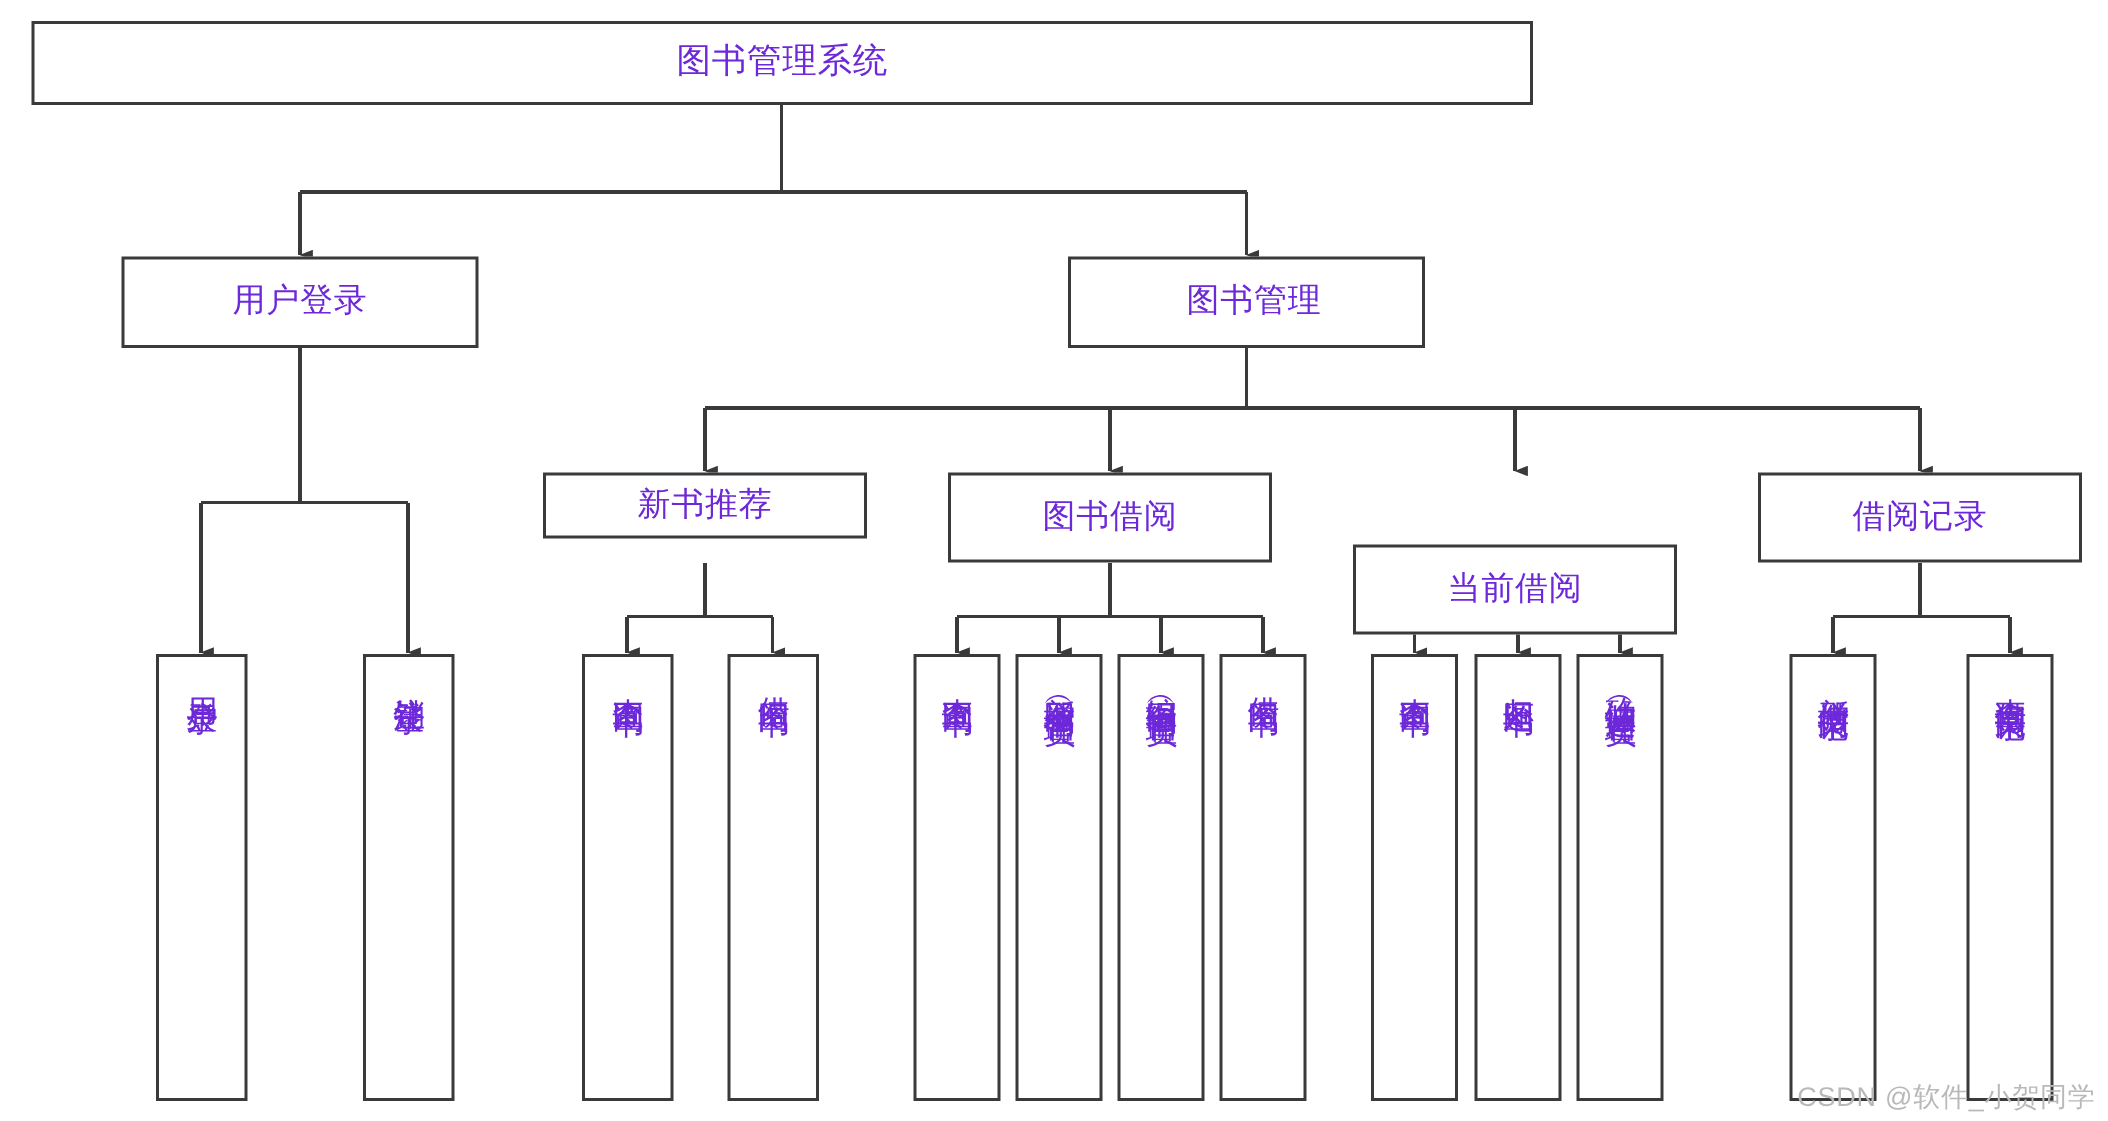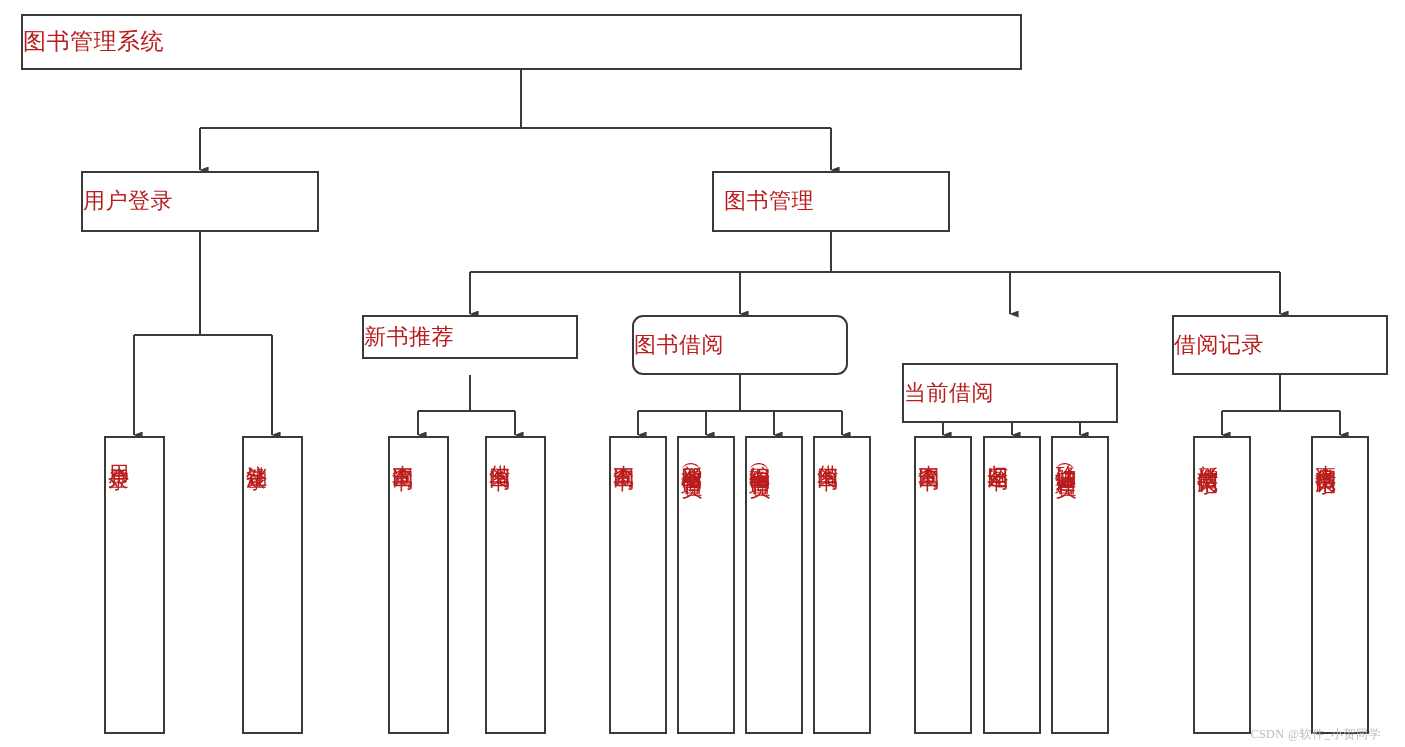--- a/index.html
+++ b/index.html
@@ -22,21 +22,22 @@
     height: 747px;
     pointer-events: none;
   }
   .node {
     position: absolute;
     box-sizing: border-box;
     border: 2px solid #3a3a3a;
     background: #ffffff;
     display: flex;
     align-items: center;
-    color: #b91c1c;
+    justify-content: center;
+    color: #6d28d9;
     z-index: 2;
   }
   .node .lbl {
     display: block;
     text-align: center;
     line-height: 1.30;
     letter-spacing: 0.5px;
     white-space: pre-wrap;
   }
   .node.horiz .lbl {
@@ -49,28 +50,28 @@
   .node.vert .lbl {
     writing-mode: vertical-rl;
     text-orientation: upright;
     font-size: 21px;
     line-height: 1.18;
     letter-spacing: 2px;
   }
   .node.root .lbl { font-size: 23px; }
   #watermark {
     position: absolute;
-    right: 24px;
+    right: 8px;
     bottom: 4px;
-    font-size: 12px;
+    font-size: 18px;
     color: #b9b9b9;
     letter-spacing: 0.5px;
     z-index: 5;
     white-space: nowrap;
-    font-family: Liberation Serif, serif;
+    font-family: Liberation Sans, sans-serif;
   }
 </style>
 </head>
 <body>
 
 <div id="canvas">
   <svg id="edges" viewBox="0 0 1405 747">
       <defs>
         <marker id="arrow" markerWidth="7" markerHeight="9" refX="3.5" refY="8.6" orient="auto" markerUnits="userSpaceOnUse">
           <path d="M0,0 L7,0 L3.5,9 Z" fill="#3a3a3a"></path>
@@ -116,21 +117,21 @@
       </div>
       <div class="node horiz" style="left: 81px; top: 171px; width: 238px; height: 61px;">
         <span class="lbl">用户登录</span>
       </div>
       <div class="node horiz" style="left: 712px; top: 171px; width: 238px; height: 61px; padding-left: 10px;">
         <span class="lbl">图书管理</span>
       </div>
       <div class="node horiz" style="left: 362px; top: 315px; width: 216px; height: 44px;">
         <span class="lbl">新书推荐</span>
       </div>
-      <div class="node horiz" style="left: 632px; top: 315px; width: 216px; height: 60px; border-radius: 11px;">
+      <div class="node horiz" style="left: 632px; top: 315px; width: 216px; height: 60px;">
         <span class="lbl">图书借阅</span>
       </div>
       <div class="node horiz" style="left: 902px; top: 315px; width: 216px; height: 60px; margin-top: 48px;">
         <span class="lbl">当前借阅</span>
       </div>
       <div class="node horiz" style="left: 1172px; top: 315px; width: 216px; height: 60px;">
         <span class="lbl">借阅记录</span>
       </div>
       <div class="node vert" style="left: 104px; top: 436px; width: 61px; height: 298px;">
         <span class="lbl">用户登录</span>

